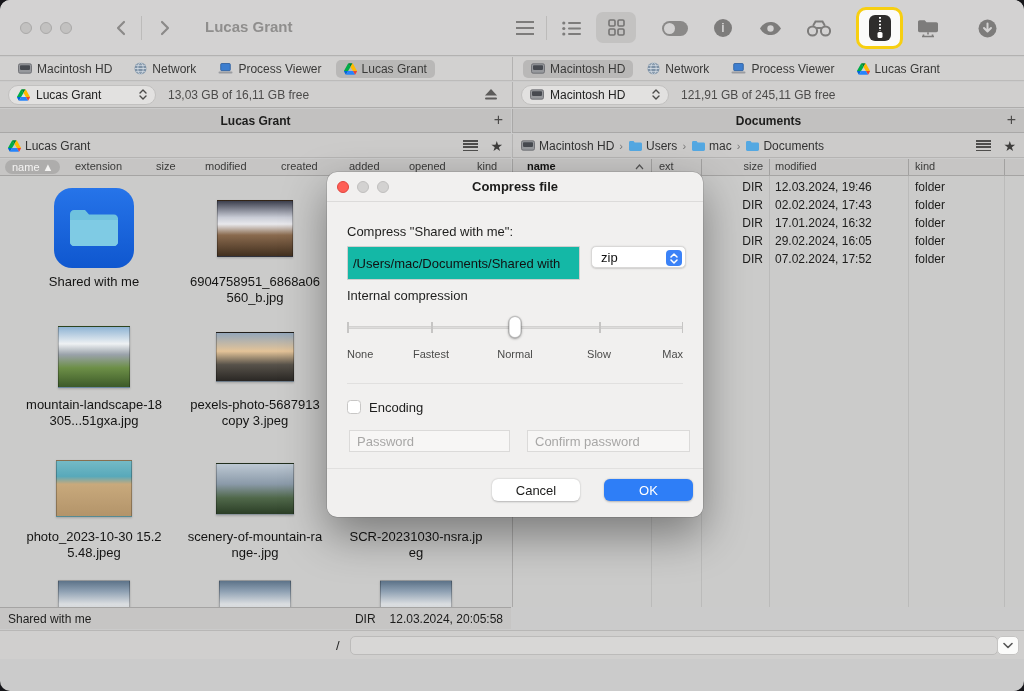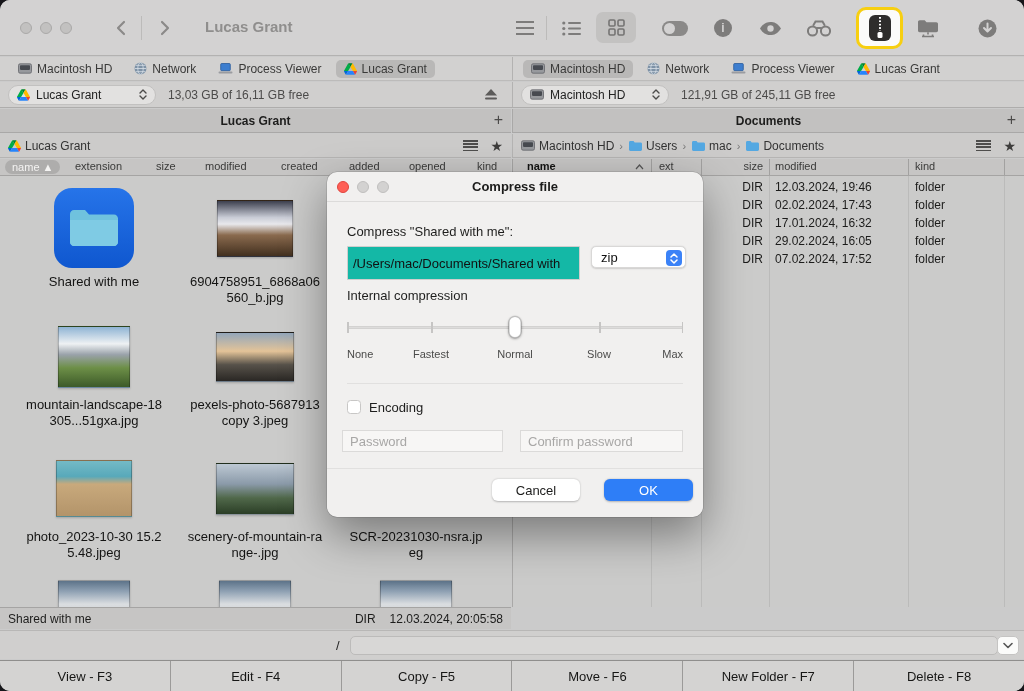--- a/index.html
+++ b/index.html
@@ -98,21 +98,21 @@
   .dlg-select { position:absolute; left:264px; top:74px; width:95px; height:22px; background:#fff; border:0.5px solid #d9d8d7; border-radius:5px; box-shadow:0 0.5px 1.5px rgba(0,0,0,.15); font-size:13px; color:#111; display:flex; align-items:center; padding-left:9px; }
   .sel-chevbox { position:absolute; right:3px; top:3px; width:16px; height:16px; border-radius:4px; background:#3b82f7; display:flex; align-items:center; justify-content:center; }
   .slider { position:absolute; left:20px; top:144px; width:336px; height:22px; }
   .slider .track { position:absolute; left:0; right:0; top:10px; height:3px; background:#dddcdb; border-radius:2px; box-shadow:inset 0 0 0 0.5px #c9c8c7; }
   .slider .tick { position:absolute; top:6px; width:1.5px; height:11px; background:#c6c5c4; }
   .slider .thumb { position:absolute; top:0; width:13px; height:22px; border-radius:7px; background:#fff; box-shadow:0 1px 2.5px rgba(0,0,0,.35), 0 0 0 0.5px rgba(0,0,0,.08); transform:translateX(-50%); }
   .slider-labels { position:absolute; left:20px; top:176px; width:336px; height:14px; font-size:11px; color:#4b4b4a; }
   .sl { position:absolute; white-space:nowrap; }
   .dlg-div { position:absolute; left:20px; width:336px; height:1px; background:#e1e0df; }
   .checkbox { position:absolute; left:20px; top:228px; width:14px; height:14px; background:#fff; border:1px solid #c8c7c6; border-radius:3.5px; }
-  .pw { position:absolute; top:258px; height:22px; background:#f7f6f5; border:1px solid #dbdad9; font-size:13px; padding:0 7px; color:#333; }
+  .pw { position:absolute; top:258px; height:22px; background:#f7f6f5; border:1px solid #dbdad9; font-size:13px; padding:0 7px; color:#333;margin-left:7px; }
   .pw::placeholder { color:#a8a7a6; }
   .dlg-btn { position:absolute; top:307px; height:22px; border-radius:6px; font-size:13px; display:flex; align-items:center; justify-content:center; }
   .btn-cancel { left:165px; width:88px; background:#fff; color:#1b1b1a; box-shadow:0 0.5px 2px rgba(0,0,0,.25); }
   .btn-ok { left:265px; width:89px; background:#2e7ef7; color:#fff; box-shadow:0 0.5px 2px rgba(0,0,0,.25);margin-left:12px; }
 
   svg { display:block; }
 </style>
 </head>
 <body>
 
@@ -505,28 +505,20 @@
   <div class="pathbar">
     <span class="path-prefix">/</span>
     <input class="path-input" style="">
     <div class="path-chev">
       <svg width="10" height="7" viewBox="0 0 10 7">
           <path d="M1 1.5 L5 5.5 L9 1.5" stroke="#555" stroke-width="1.6" fill="none" stroke-linecap="round" stroke-linejoin="round"></path>
         </svg>
     </div>
   </div>
 
-  <div class="fnbar">
-    <div class="fnbtn">View - F3</div>
-    <div class="fnbtn">Edit - F4</div>
-    <div class="fnbtn">Copy - F5</div>
-    <div class="fnbtn">Move - F6</div>
-    <div class="fnbtn">New Folder - F7</div>
-    <div class="fnbtn">Delete - F8</div>
-  </div>
 
   <div class="dialog">
     <div class="dlg-titlebar">
       <div class="dlg-light" style="left:10px;background:#ff5f56;border:0.5px solid #e0443e"></div>
       <div class="dlg-light" style="left:30px;background:#d3d2d1;border:0.5px solid #c0bfbe"></div>
       <div class="dlg-light" style="left:50px;background:#d3d2d1;border:0.5px solid #c0bfbe"></div>
       <div class="dlg-title">Compress file</div>
     </div>
 
     <div class="dlg-label" style="top:52px">Compress "Shared with me":</div>

